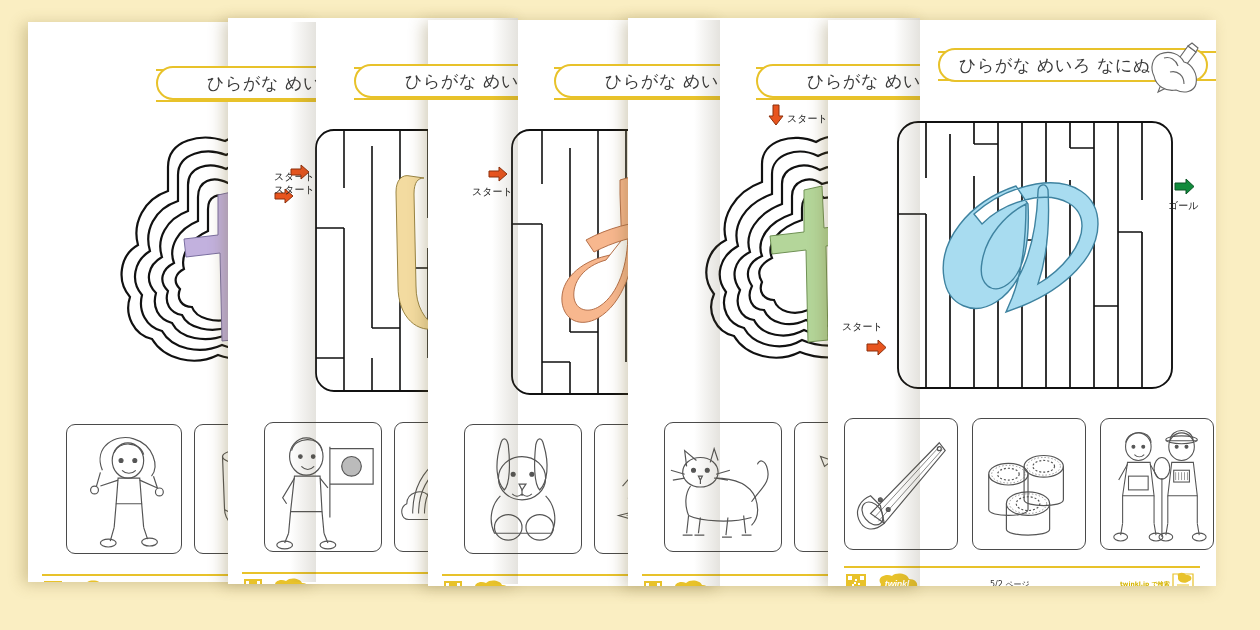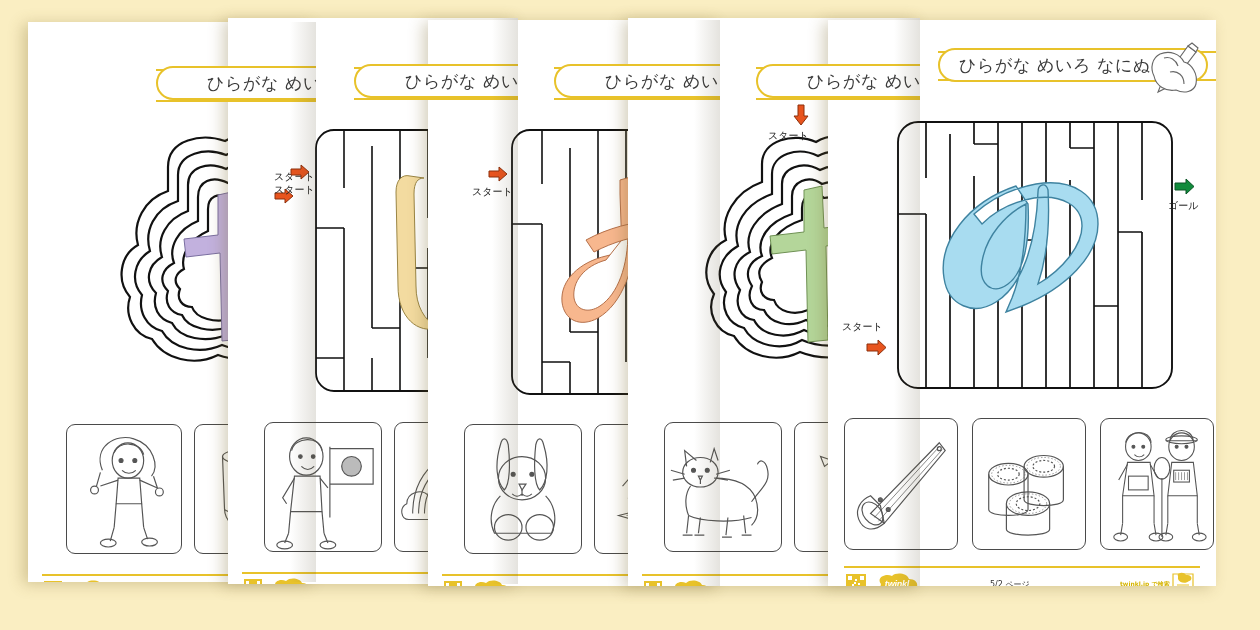--- a/index.html
+++ b/index.html
@@ -39,21 +39,21 @@
   .rule-line {
     position: absolute; height: 1.5px; background: #E8C22A; z-index: 2;
   }
   .pencil-icon { position: absolute; z-index: 5; }
 
   
   .maze-wrap { position: absolute; }
   .maze-wrap svg { display: block; width: 100%; height: 100%; }
 
   
-  .marker { position: absolute; z-index: 6; flex-direction: column; }
+  .marker { position: absolute; z-index: 6; }
   .marker-label {
     font-size: 10px; color: #222; white-space: nowrap;
     font-family: "DejaVu Sans", sans-serif;
   }
   .arrow svg { display: block; }
 
   
   .pic-row { position: absolute; display: flex; }
   .pic-box {
     border: 1.4px solid #4a4a4a;

